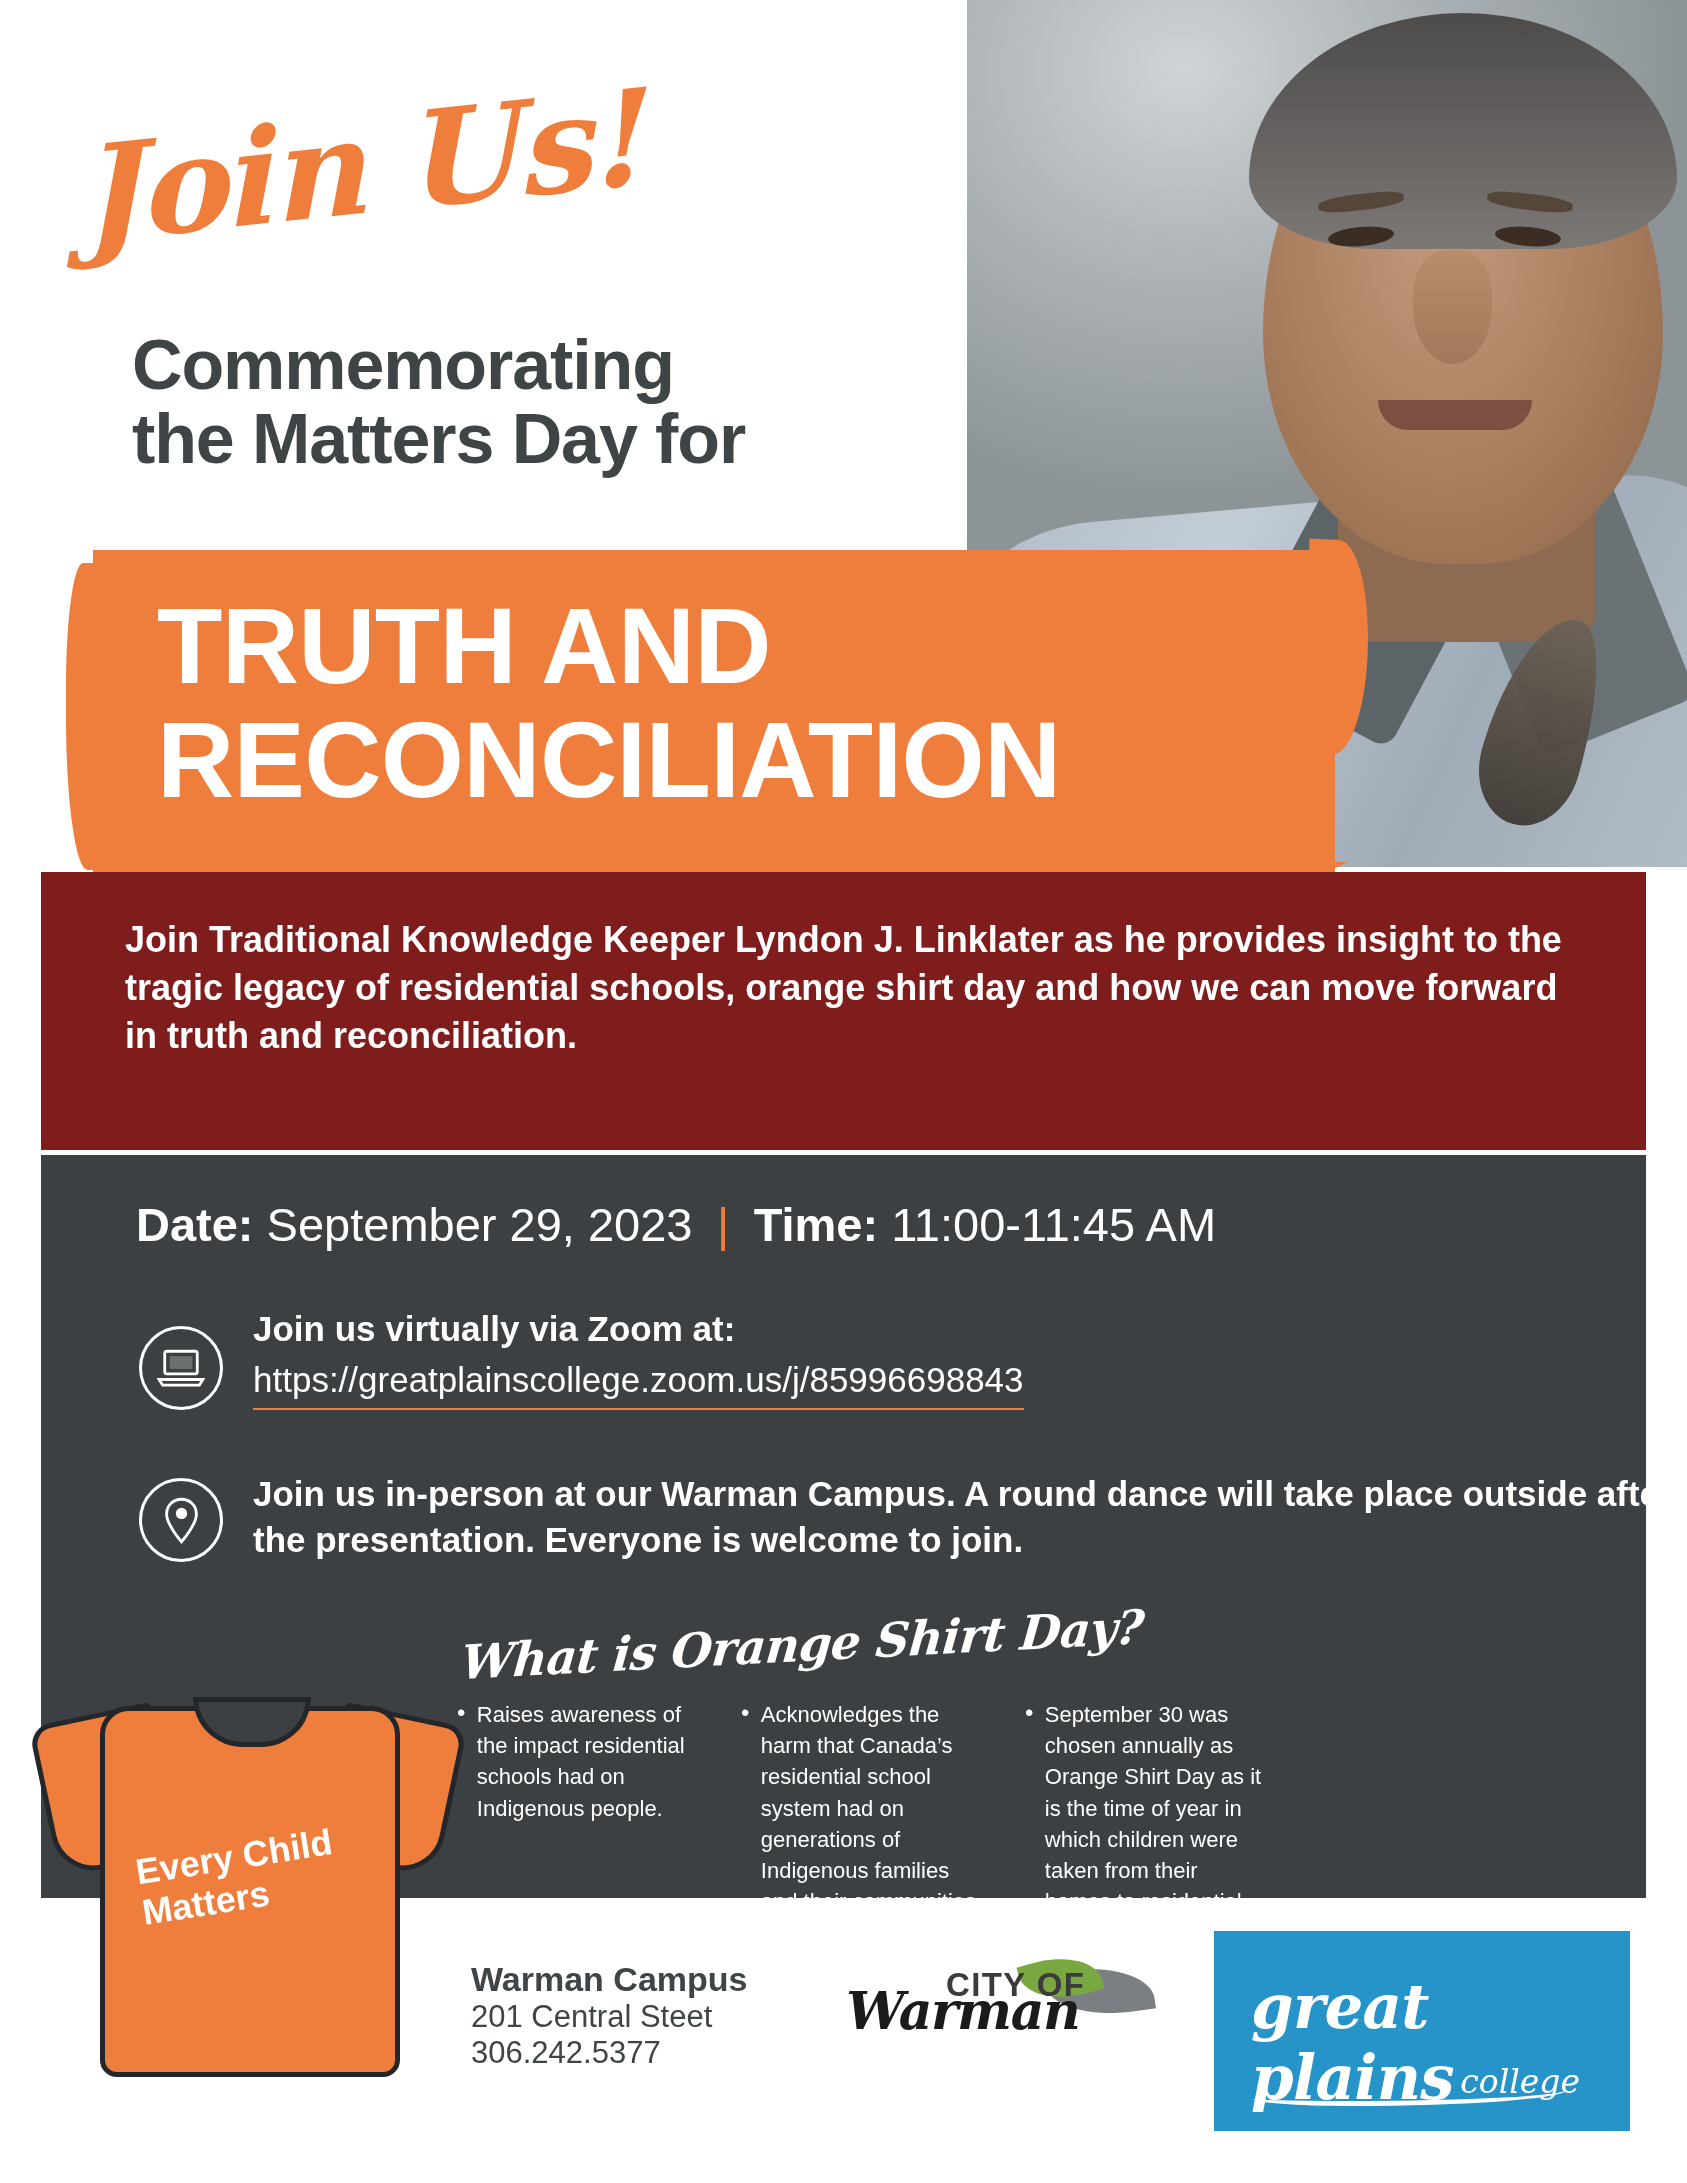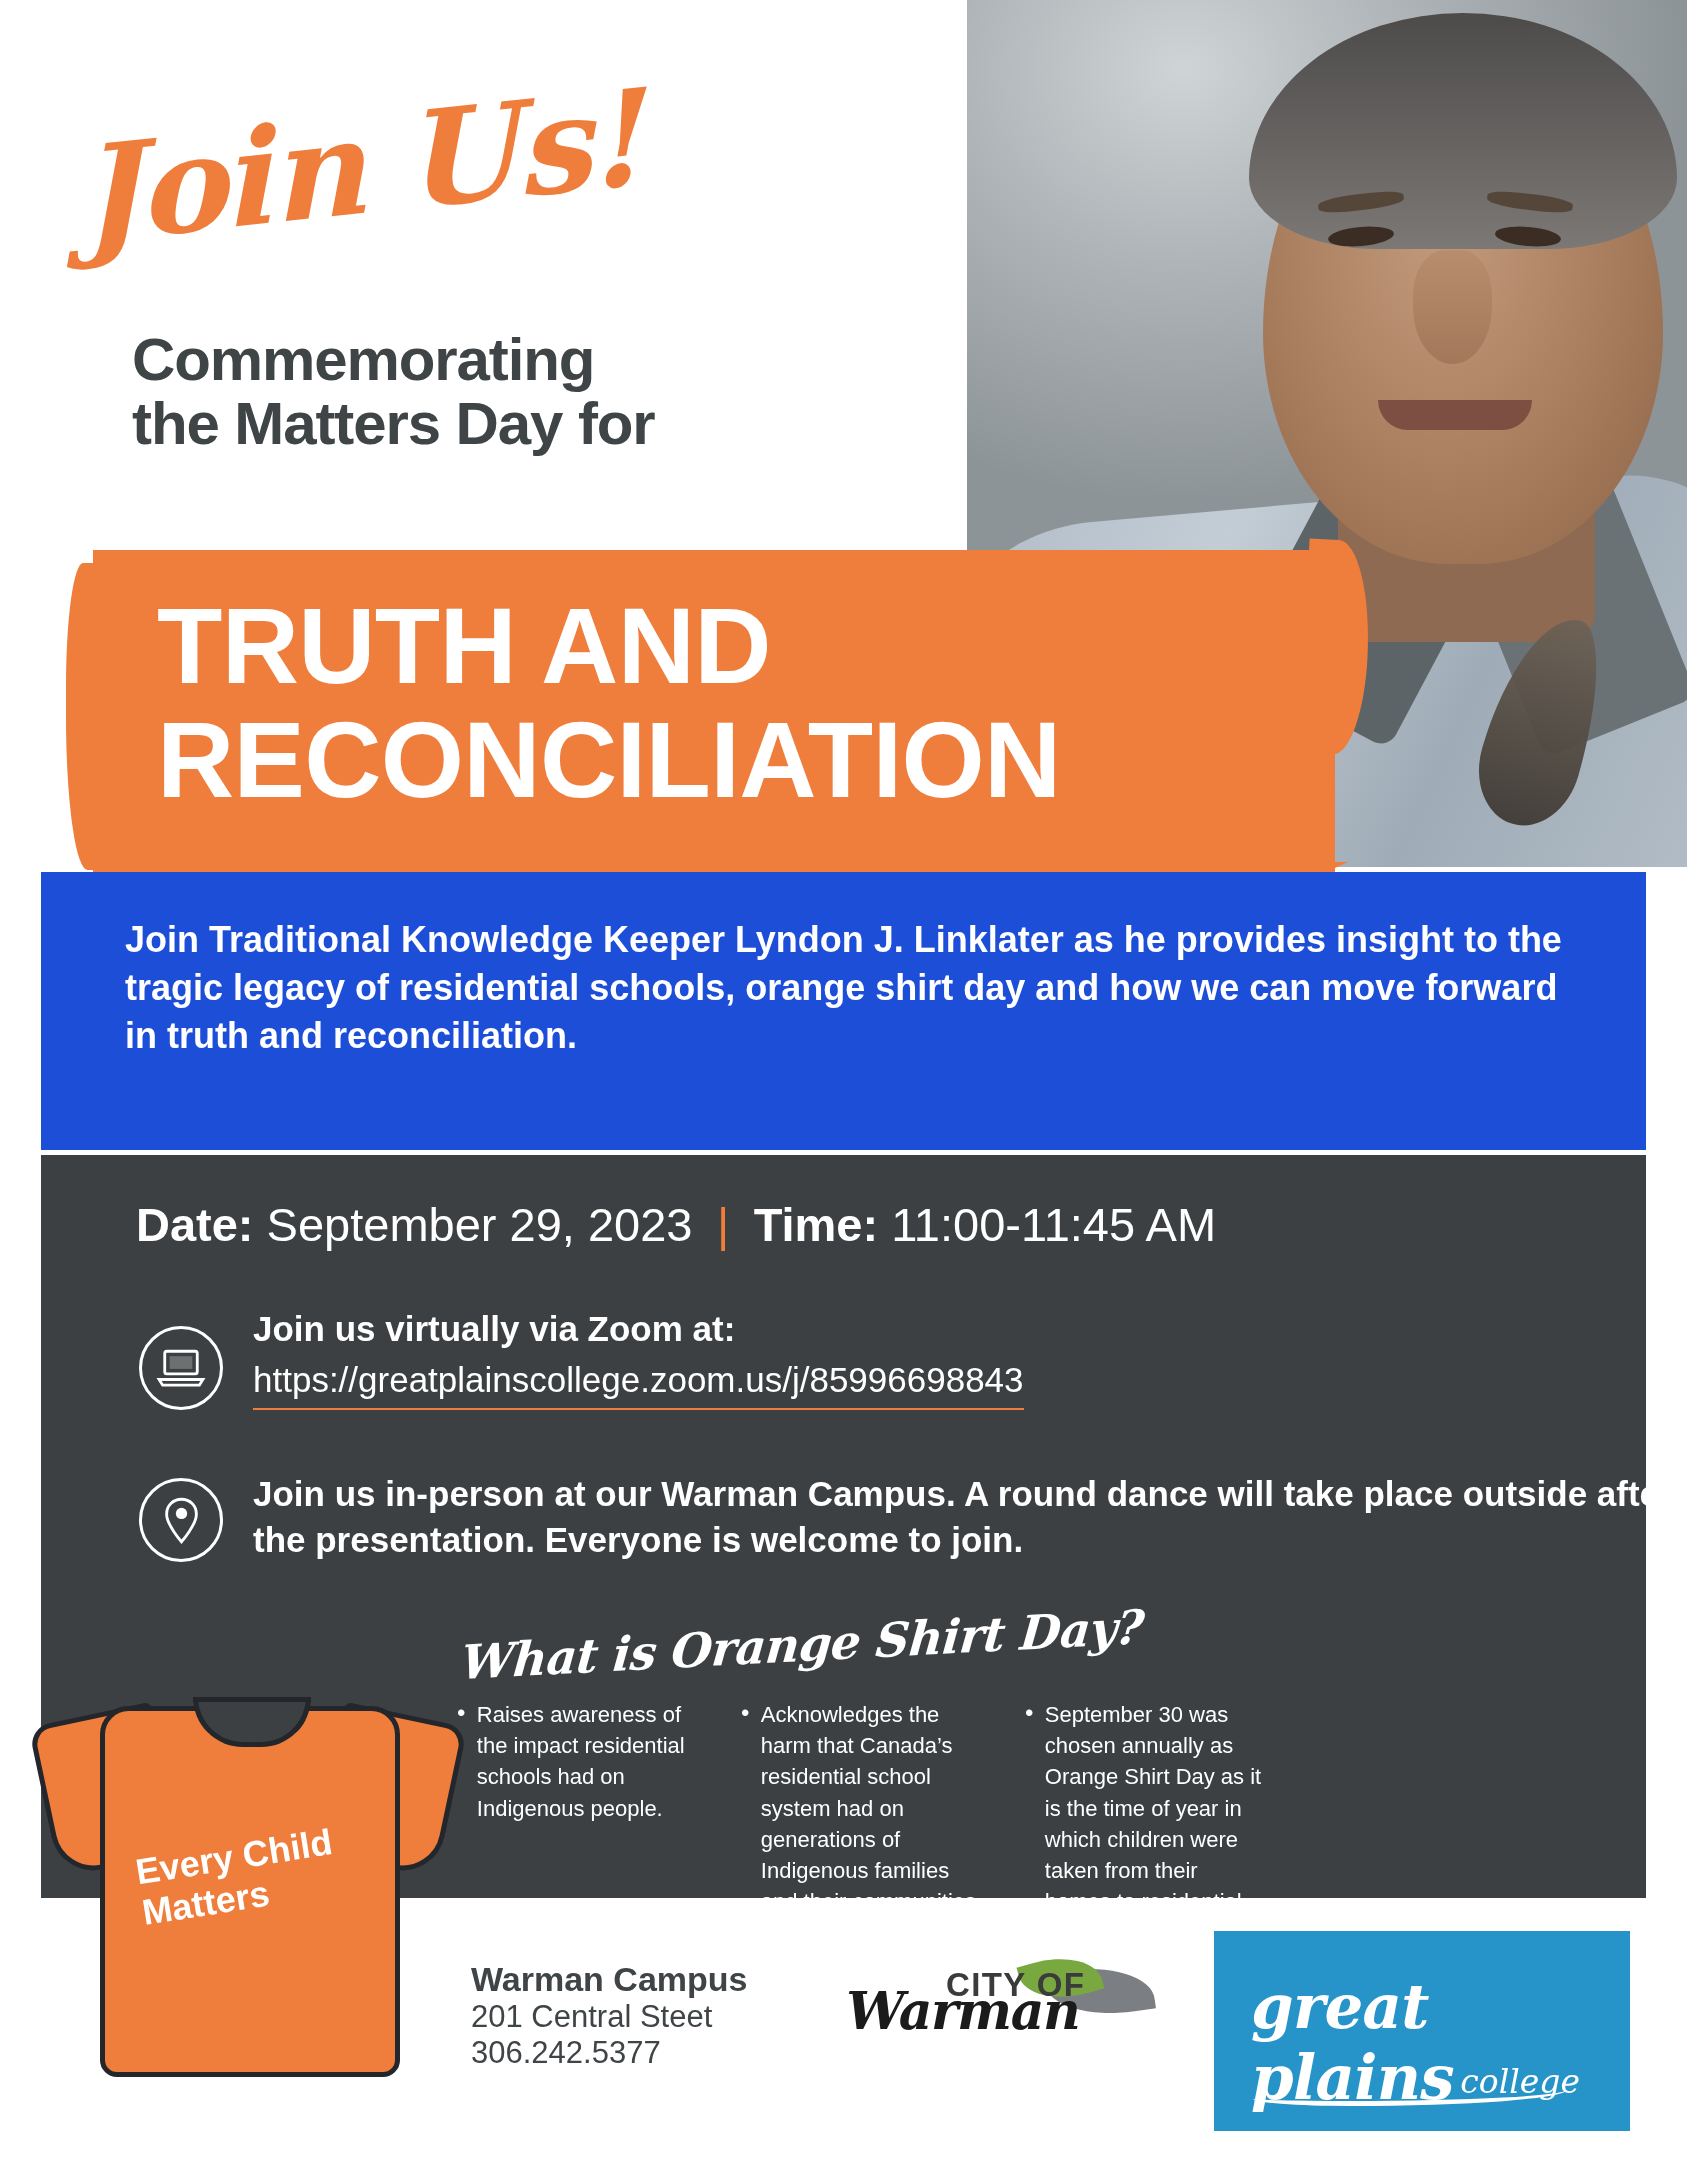--- a/index.html
+++ b/index.html
@@ -91,21 +91,21 @@
     font-family: "DejaVu Serif", serif;
     font-style: italic; font-weight: 700;
     font-size: 132px; line-height: .9;
     color:#ef7d3b;
     letter-spacing: -2.9px;
     transform: rotate(-6deg) skewX(-6deg);
   }
 
   .headline {
     position:absolute; left:132px; top:328px;
-    font-weight: 700; font-size: 60px; line-height: 1.06;
+    font-weight: 700; font-size: 70px; line-height: 1.06;
     color:#3f4447;
     letter-spacing:-1.1px;
   }
 
   
   .brush {
     position:absolute; left:93px; top:550px;
     width: 1242px; height: 332px;
     background:#ef7d3b;
   }
@@ -126,21 +126,21 @@
     position:absolute; left:64px;
     color:#ffffff; font-weight:700; letter-spacing:-0.7px;
     font-size: 107px; line-height: 1;
   }
   .title1 { top: 43px; }
   .title2 { top: 157px; }
 
   
   .band {
     position:absolute; left:41px; top:872px; width:1605px; height:278px;
-    background:#1d4ed8;
+    background:#7f1d1d;
   }
   .band p {
     margin:0; padding: 44px 56px 0 84px;
     color:#ffffff; font-weight:700; font-size: 36px; line-height: 1.33;
   }
 
   
   .body-dark {
     position:absolute; left:41px; top:1155px; width:1605px; height:743px;
     background:#3c4042;

